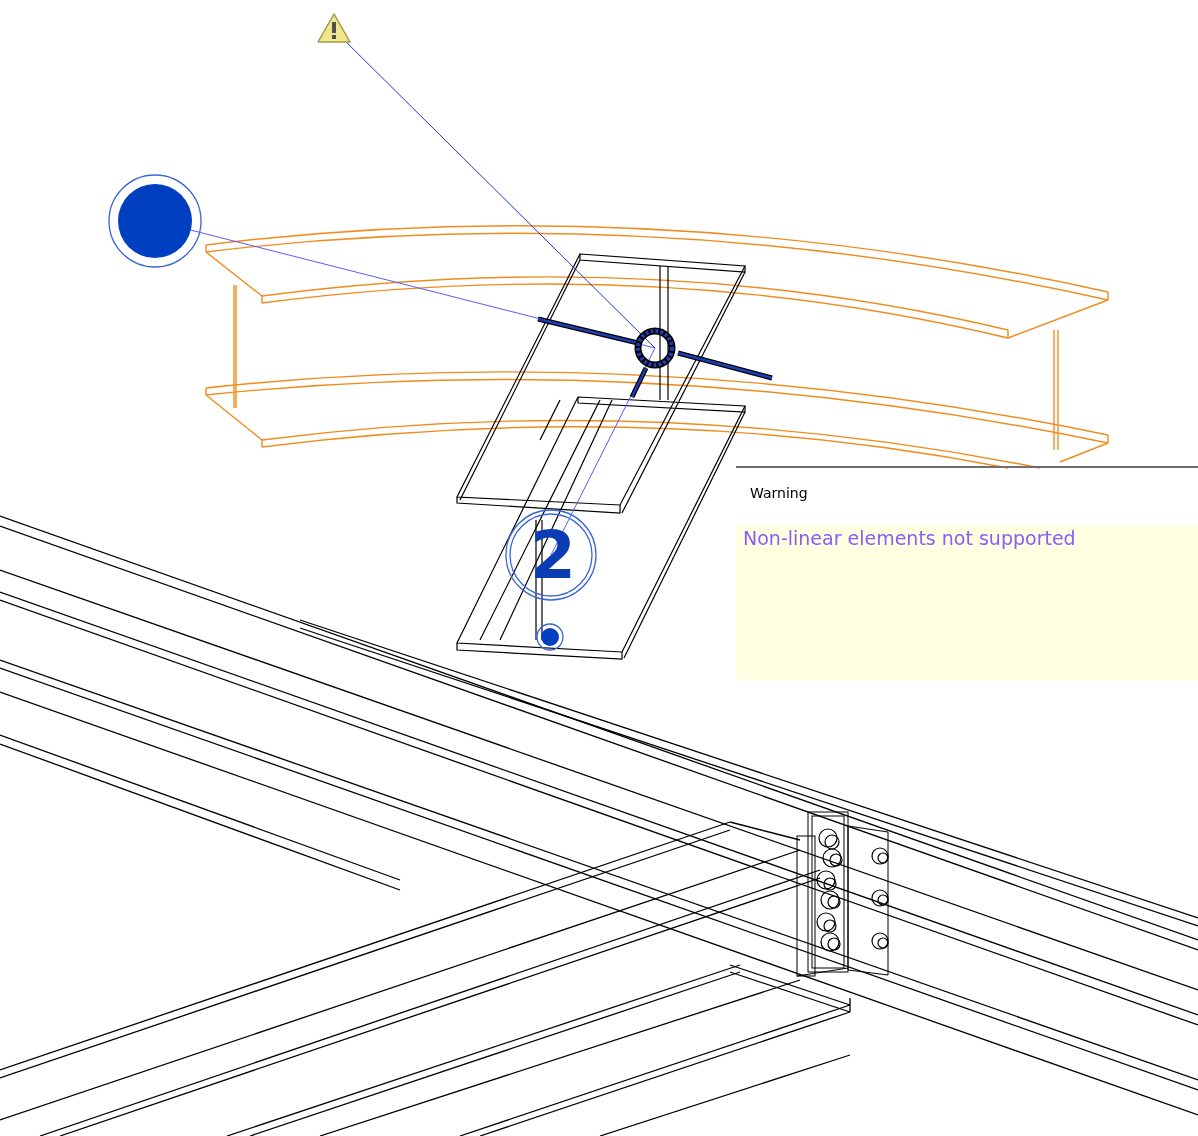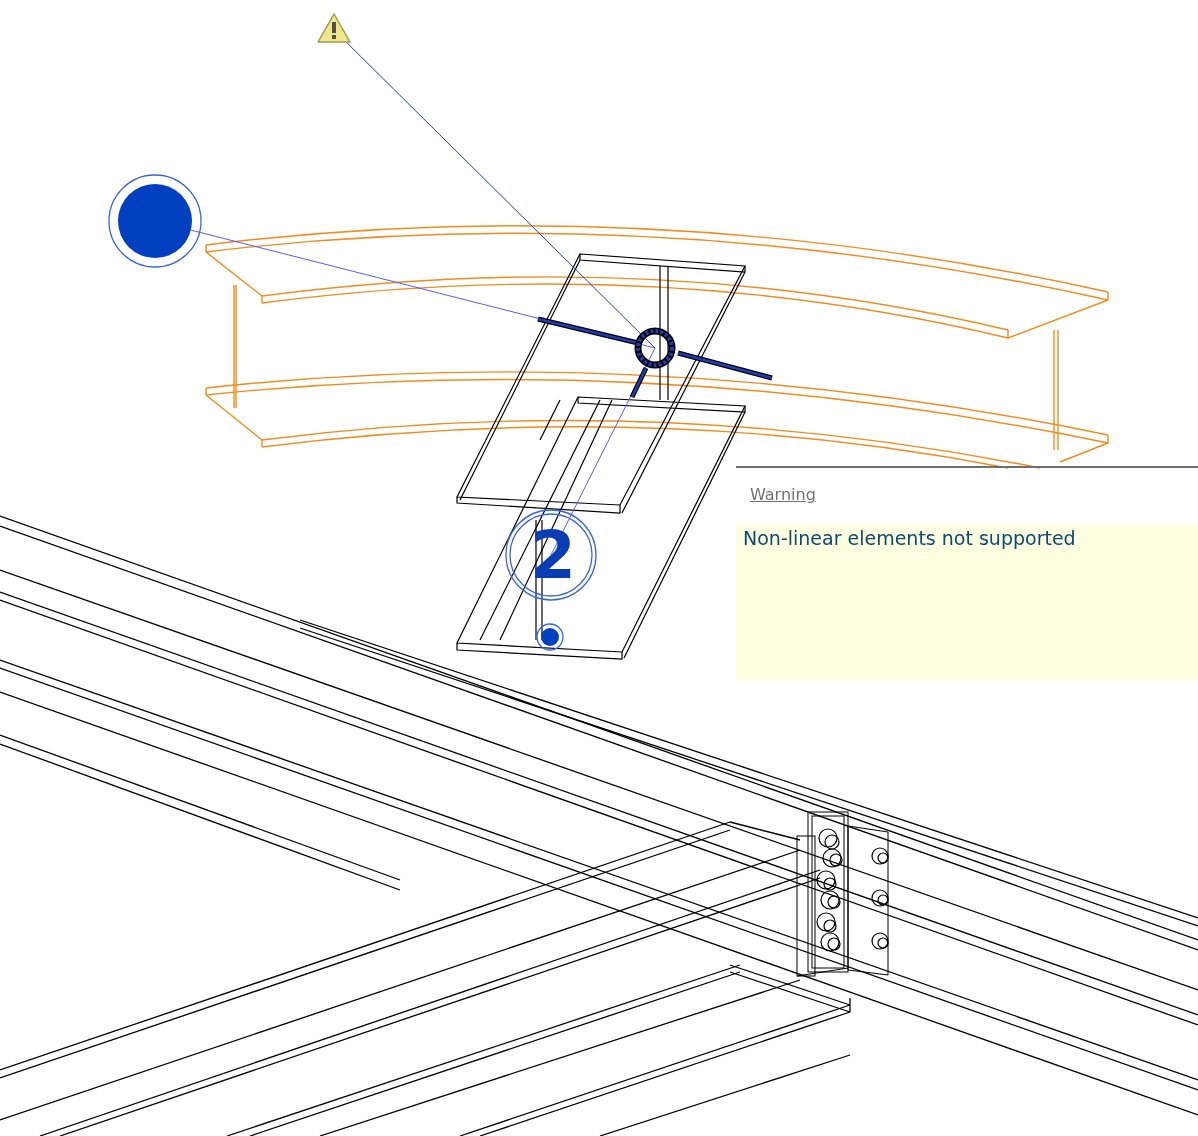--- a/index.html
+++ b/index.html
@@ -1,23 +1,23 @@
 <!DOCTYPE html>
 <html><head>
   <meta charset="utf-8">
   <style>
     html, body { margin: 0; padding: 0; background: #ffffff; }
     body { width: 1198px; height: 1136px; position: relative; overflow: hidden; font-family: "DejaVu Sans", sans-serif; }
     #viewport { position: absolute; left: 0; top: 0; width: 1198px; height: 1136px; }
     #viewport svg { position: absolute; left: 0; top: 0; }
     .tooltip-panel { position: absolute; left: 736px; top: 466px; width: 462px; height: 216px; }
     .tooltip-divider { position: absolute; left: 0; top: 0; width: 462px; height: 2px; background: #6e6e6e; }
-    .tooltip-title { position: absolute; left: 14px; top: 19px; font-size: 16px; color: #737373; font-family: "DejaVu Sans", sans-serif; text-decoration: underline; }
+    .tooltip-title { position: absolute; left: 14px; top: 19px; font-size: 14px; color: #000000; font-family: "DejaVu Sans", sans-serif; }
     .tooltip-body { position: absolute; left: 0; top: 59px; width: 462px; height: 155px; background: #ffffe1; }
-    .tooltip-message { position: absolute; left: 7px; top: 2px; font-size: 19px; color: #0c4a6e; font-family: "DejaVu Sans", sans-serif; }
+    .tooltip-message { position: absolute; left: 7px; top: 2px; font-size: 19px; color: #8b5cf6; font-family: "DejaVu Sans", sans-serif; }
     .marker-label { font-family: "DejaVu Sans", sans-serif; font-weight: bold; }
   </style>
 </head>
 <body>
 
 <div id="viewport">
   <svg width="1198" height="1136" viewBox="0 0 1198 1136" xmlns="http://www.w3.org/2000/svg">
 
     <g stroke="#000" stroke-width="1.3" fill="none">
 

